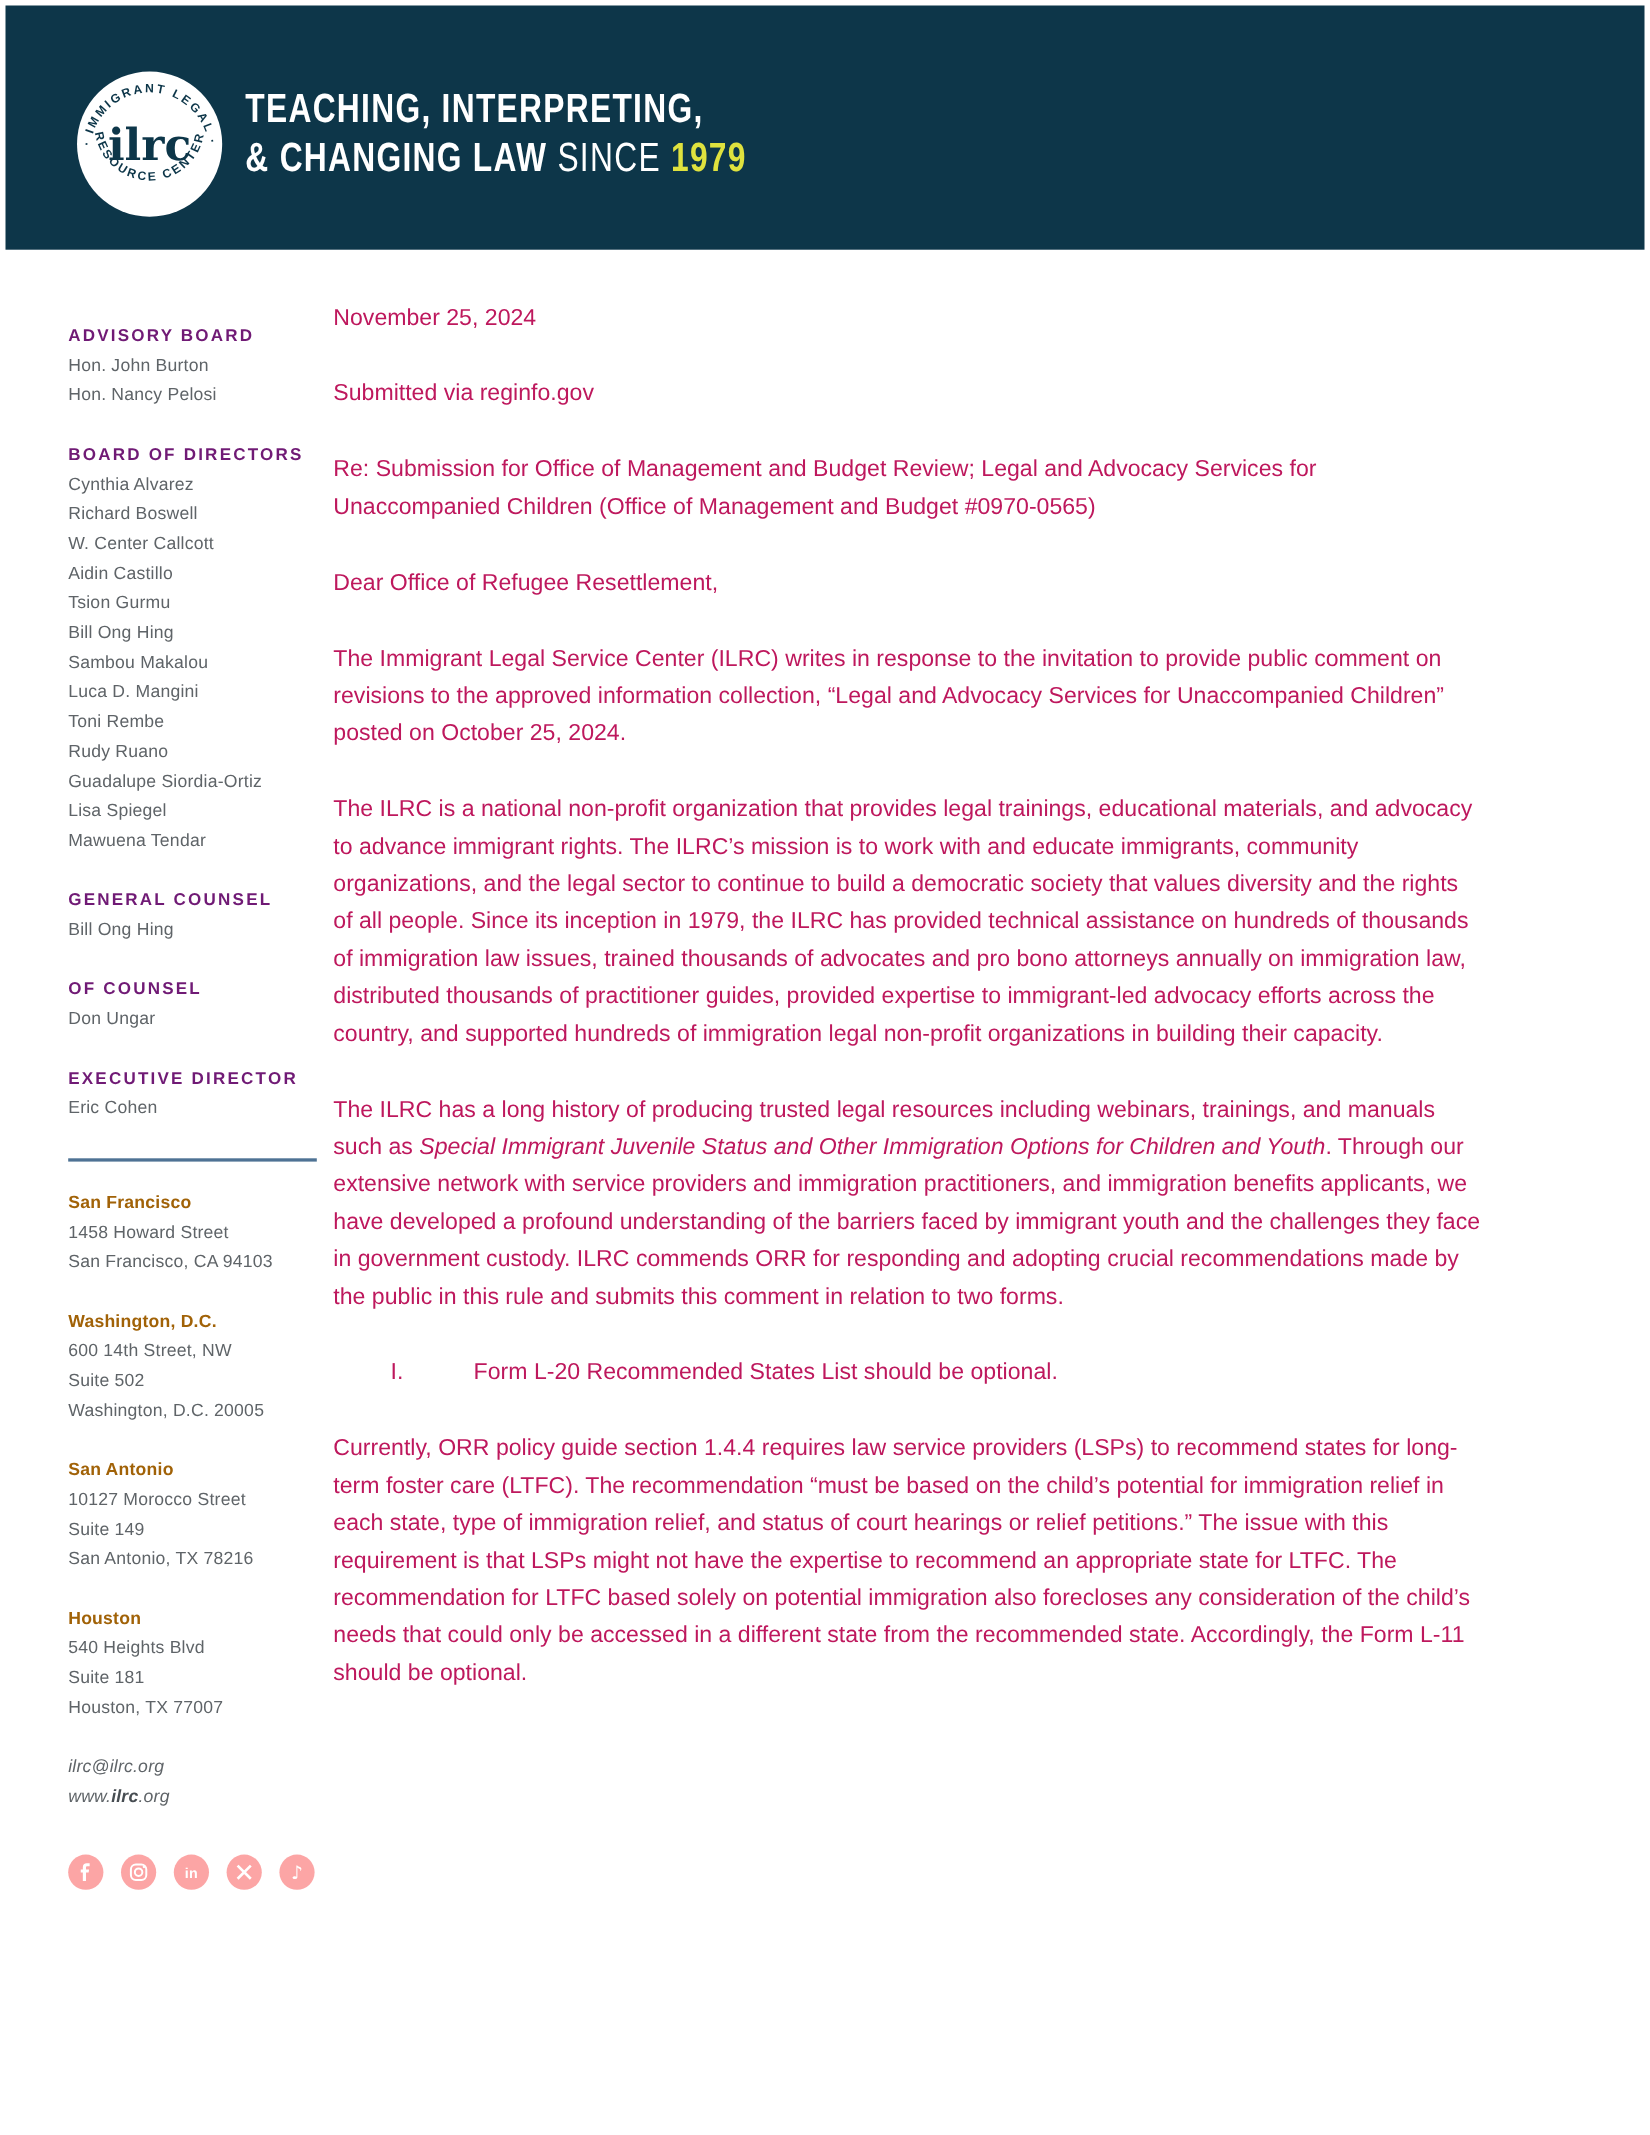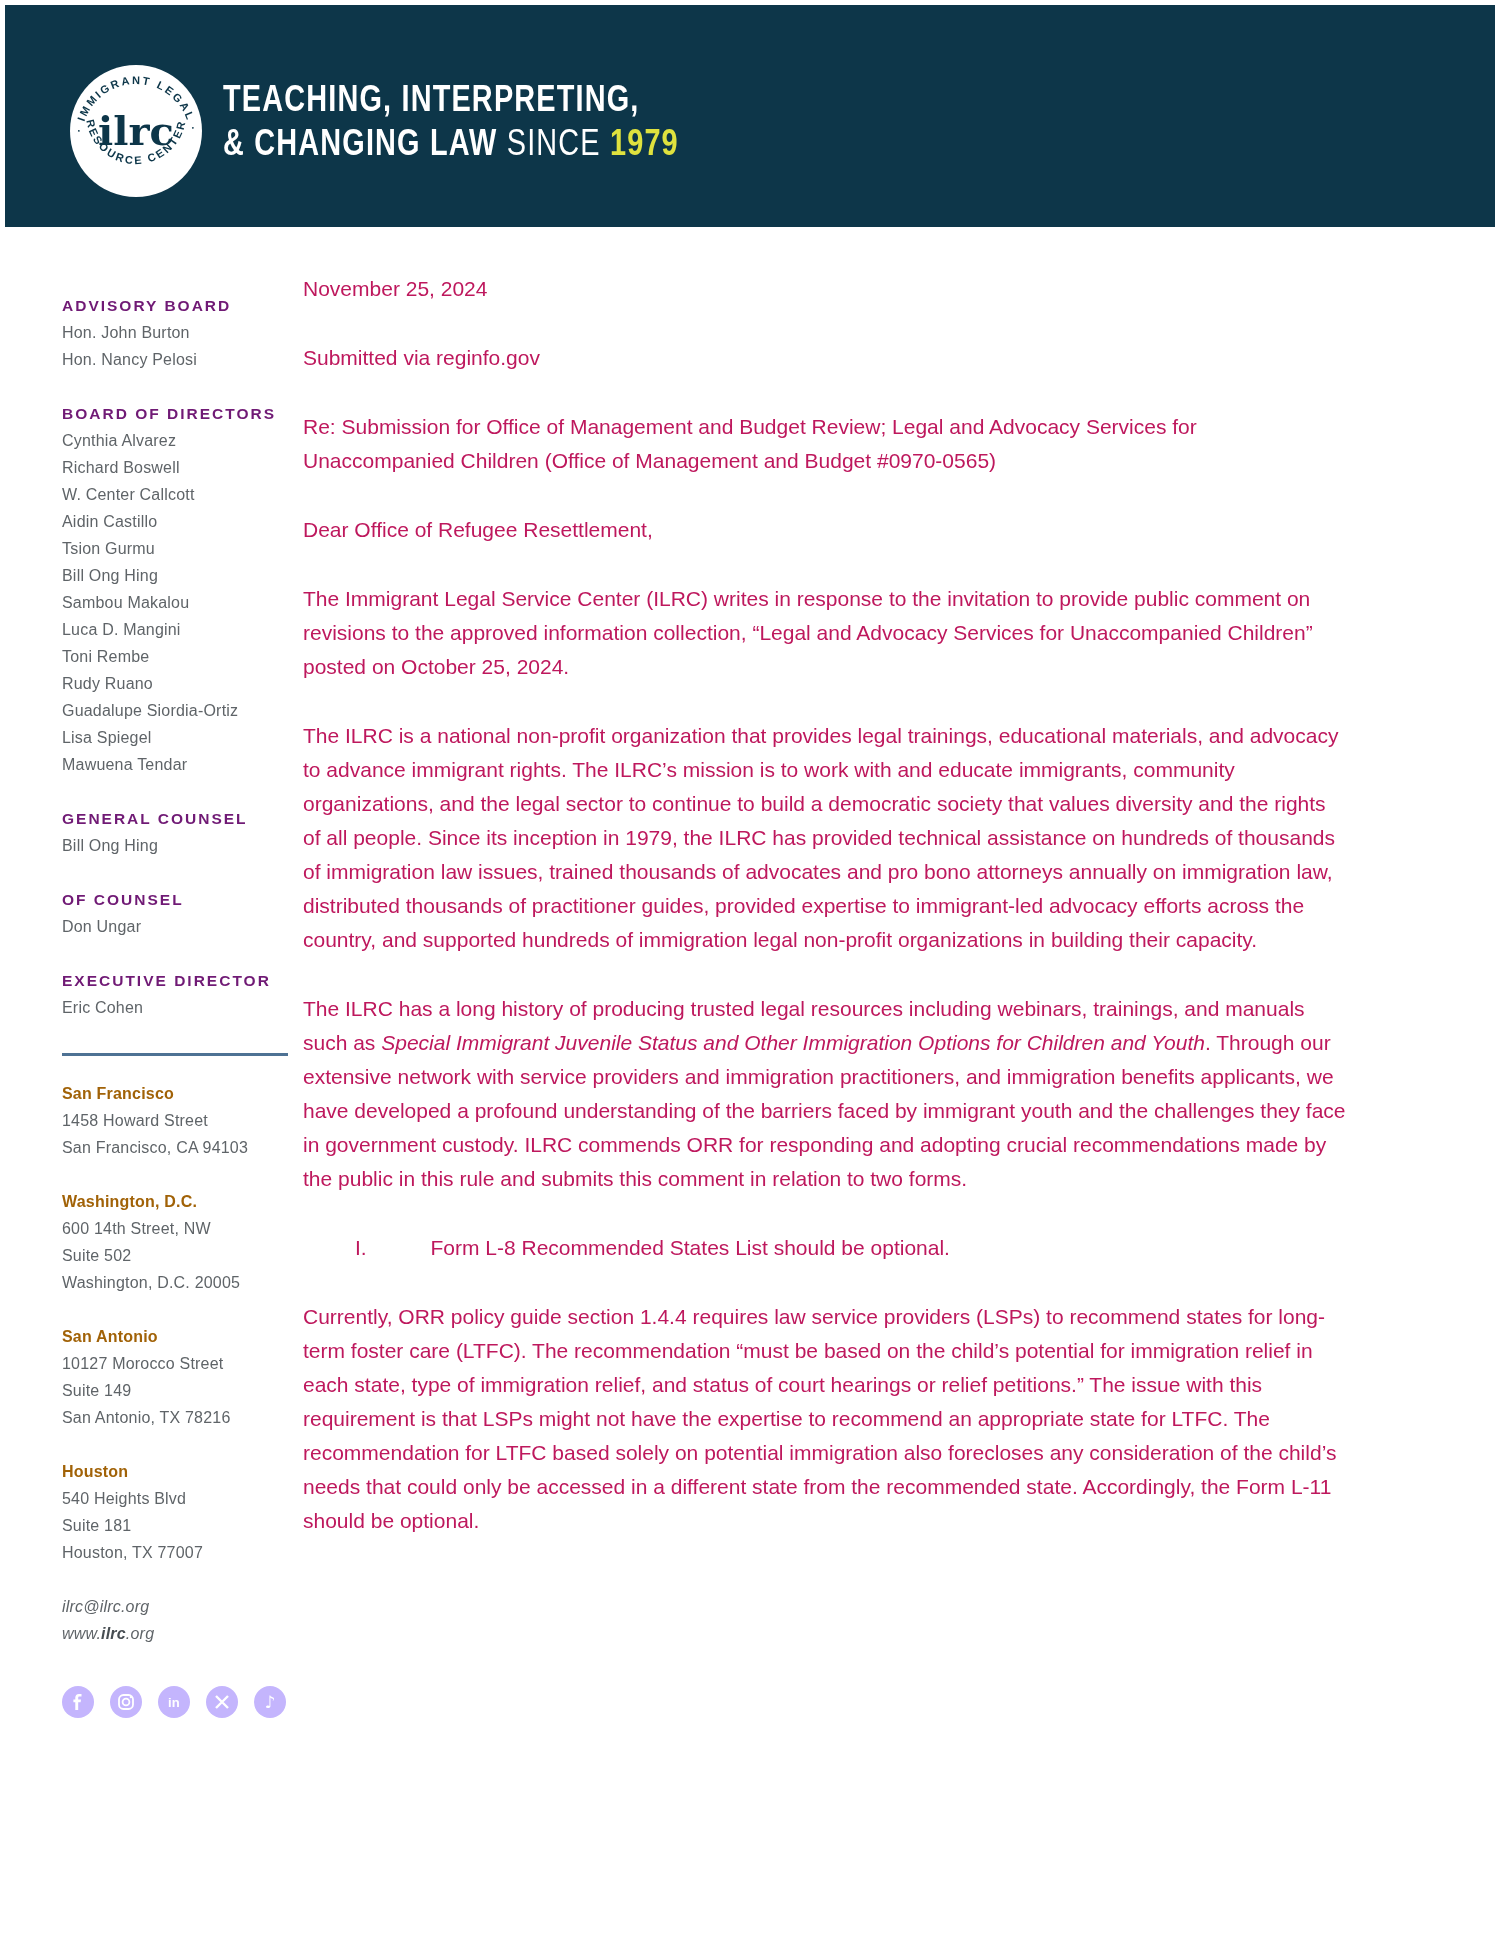--- a/index.html
+++ b/index.html
@@ -20,21 +20,21 @@
 
   
   .sidebar{position:absolute;left:62px;top:292px;width:240px;color:#5f6468;
            font-size:16px;line-height:27px;letter-spacing:0.2px;}
   .side-section{margin-bottom:27px;}
   .side-heading{font-weight:bold;color:#701a75;letter-spacing:2px;font-size:15.5px;}
   .divider{height:3px;background:#4e7294;width:226px;margin:32px 0 24px 0;}
   .office-city{font-weight:bold;color:#a16207;}
   .web-bold{font-weight:bold;color:#474d52;}
   .socials{display:flex;gap:16px;margin-top:39px;}
-  .social{width:32px;height:32px;border-radius:50%;background:#c4b5fd;
+  .social{width:32px;height:32px;border-radius:50%;background:#fca5a5;
           display:flex;align-items:center;justify-content:flex-end;flex:0 0 auto;}
 
   
   .letter{position:absolute;left:303px;top:272px;width:1045px;color:#be185d;
           font-size:21px;line-height:34px;}
   .block{margin:0 0 35px 0;}
   .italic{font-style:italic;}
   .sec-heading{margin:0 0 35px 0;}
   .sec-num{margin-left:52px;}
   .sec-txt{margin-left:58px;}
@@ -197,18 +197,18 @@
   <main class="letter">
     <div class="block">November 25, 2024</div>
     <div class="block">Submitted via reginfo.gov</div>
     <div class="block">Re: Submission for Office of Management and Budget Review; Legal and Advocacy Services for Unaccompanied Children (Office of Management and Budget #0970-0565)</div>
     <div class="block">Dear Office of Refugee Resettlement,</div>
     <p class="block">The Immigrant Legal Service Center (ILRC) writes in response to the invitation to provide public comment on revisions to the approved information collection, “Legal and Advocacy Services for Unaccompanied Children” posted on October 25, 2024.</p>
     <p class="block">The ILRC is a national non-profit organization that provides legal trainings, educational materials, and advocacy to advance immigrant rights. The ILRC’s mission is to work with and educate immigrants, community organizations, and the legal sector to continue to build a democratic society that values diversity and the rights of all people. Since its inception in 1979, the ILRC has provided technical assistance on hundreds of thousands of immigration law issues, trained thousands of advocates and pro bono attorneys annually on immigration law, distributed thousands of practitioner guides, provided expertise to immigrant-led advocacy efforts across the country, and supported hundreds of immigration legal non-profit organizations in building their capacity.</p>
     <p class="block"><span>The ILRC has a long history of producing trusted legal resources including webinars, trainings, and manuals such as </span><span class="italic">Special Immigrant Juvenile Status and Other Immigration Options for Children and Youth</span><span>. Through our extensive network with service providers and immigration practitioners, and immigration benefits applicants, we have developed a profound understanding of the barriers faced by immigrant youth and the challenges they face in government custody. ILRC commends ORR for responding and adopting crucial recommendations made by the public in this rule and submits this comment in relation to two forms.</span></p>
     <div class="sec-heading">
       <span class="sec-num">I.</span>
-      <span class="sec-txt">Form L-8 Recommended States List should be optional.</span>
+      <span class="sec-txt">Form L-20 Recommended States List should be optional.</span>
     </div>
     <p class="block">Currently, ORR policy guide section 1.4.4 requires law service providers (LSPs) to recommend states for long-term foster care (LTFC).  The recommendation “must be based on the child’s potential for immigration relief in each state, type of immigration relief, and status of court hearings or relief petitions.”  The issue with this requirement is that LSPs might not have the expertise to recommend an appropriate state for LTFC. The recommendation for LTFC based solely on potential immigration also forecloses any consideration of the child’s needs that could only be accessed in a different state from the recommended state.  Accordingly, the Form L-11 should be optional.</p>
   </main>
 
 </div>
 
 </body></html>

